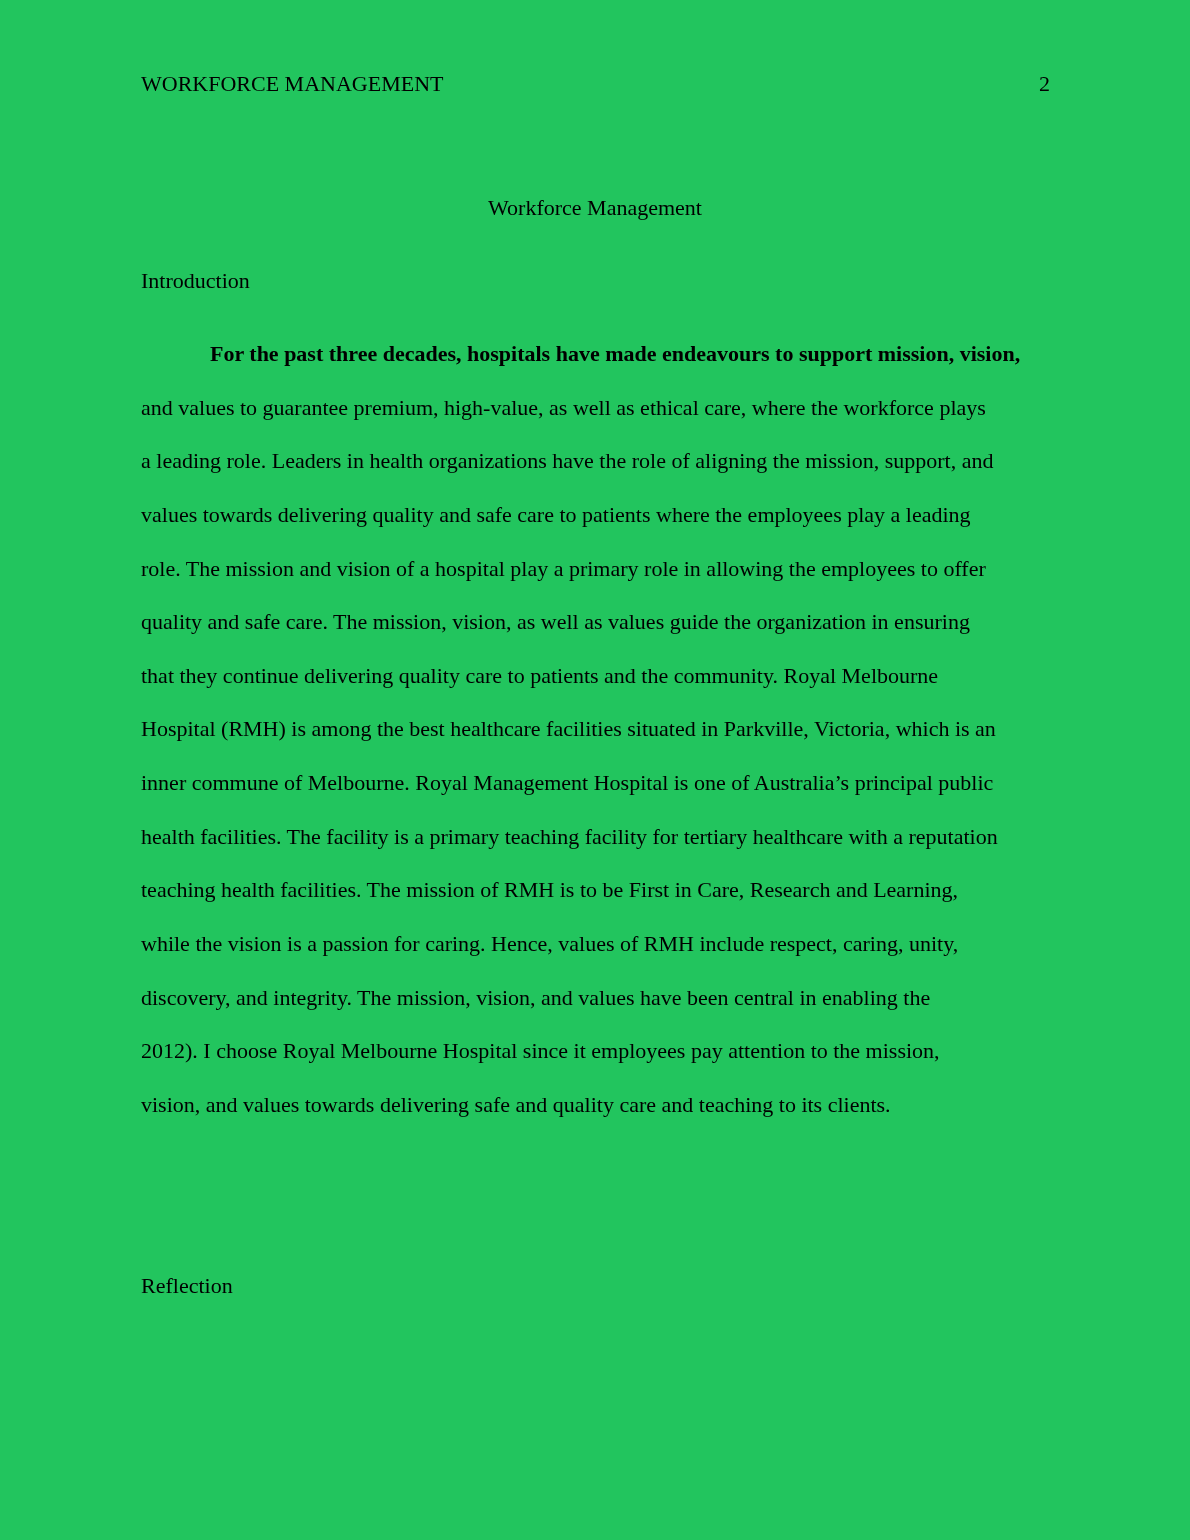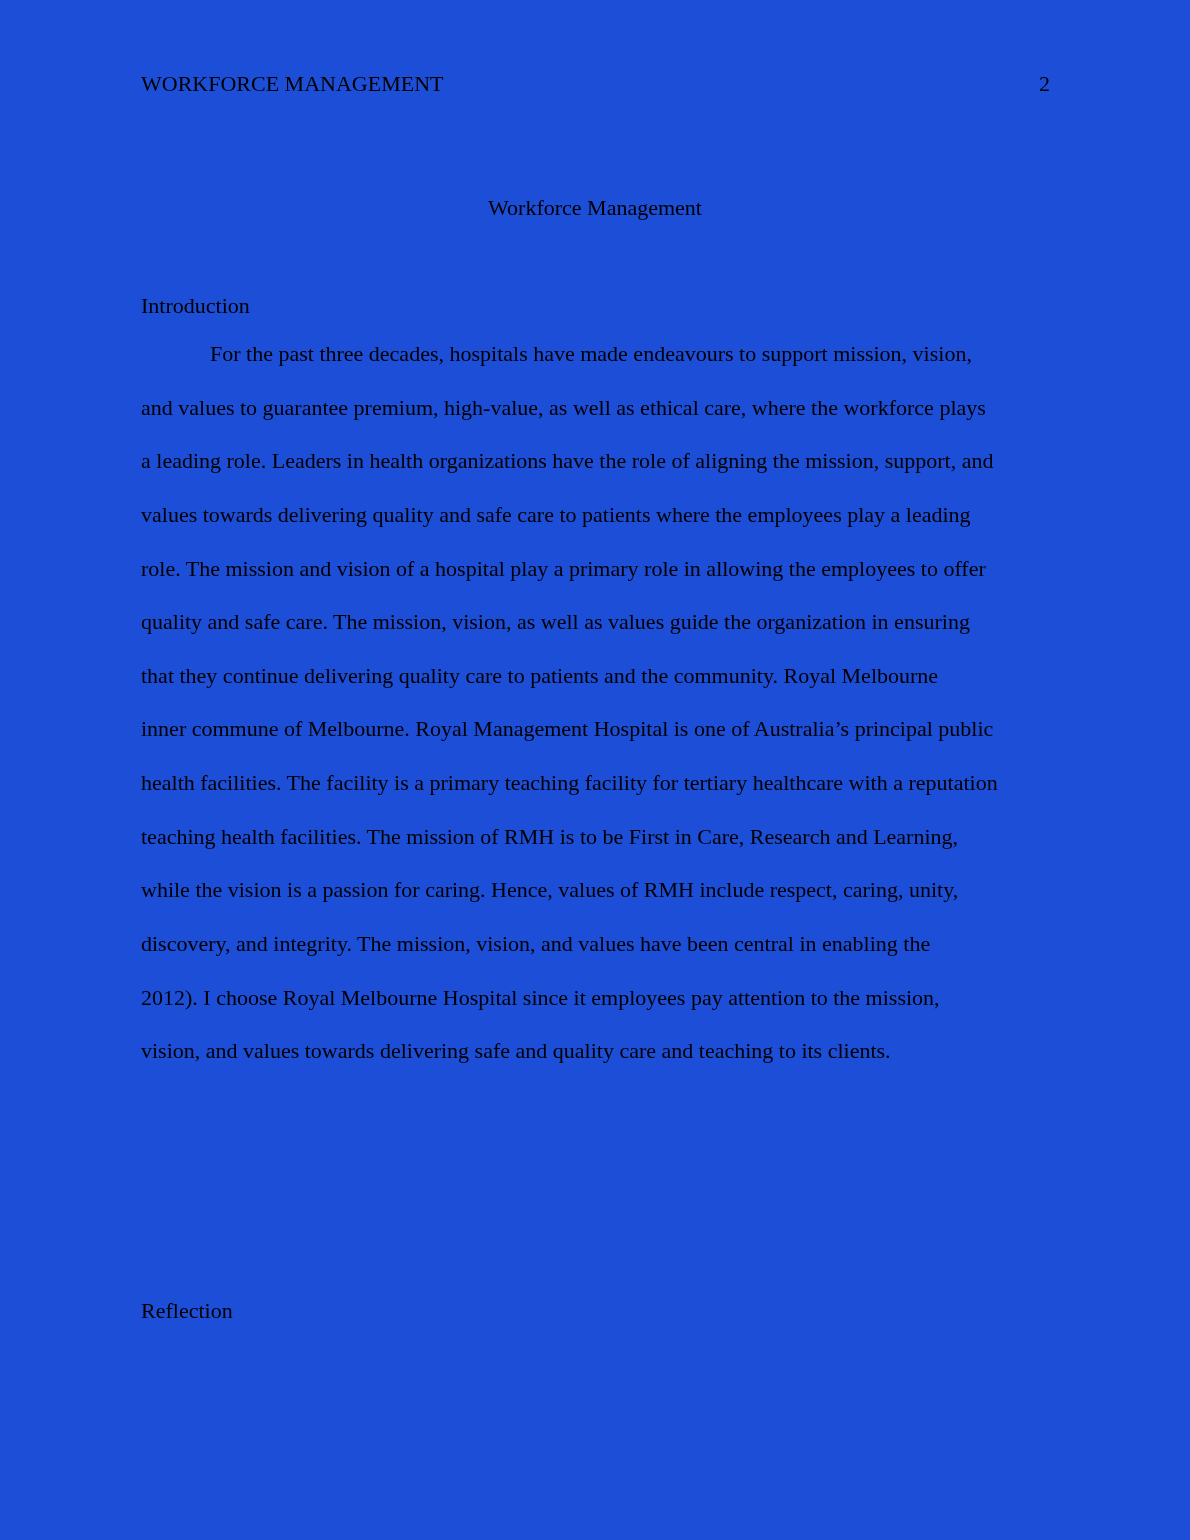--- a/index.html
+++ b/index.html
@@ -15,21 +15,21 @@
       font-family: "Liberation Serif", serif;
       color: #000000;
       font-size: 22px;
     }
     .page {
       position: absolute;
       left: 0;
       top: 0;
       width: 1190px;
       height: 1540px;
-      background: #1d4ed8;
+      background: #22c55e;
     }
     .running-head {
       position: absolute;
       left: 141px;
       top: 70px;
       font-size: 22px;
       line-height: 28px;
       letter-spacing: 0px;
       white-space: nowrap;
     }
@@ -48,39 +48,39 @@
       text-align: center;
       font-size: 22px;
       line-height: 28px;
     }
     .heading {
       position: absolute;
       left: 141px;
       font-size: 22px;
       line-height: 28px;
       white-space: nowrap;
-      margin-top: 25px;
     }
     .heading.intro { top: 267px; }
     .heading.reflection { top: 1272px; }
     .body-text {
       position: absolute;
       left: 141px;
       top: 340px;
       width: 910px;
     }
     .line {
       display: block;
       height: 53.65px;
       line-height: 28px;
       white-space: nowrap;
       font-size: 22px;
     }
     .line.indent {
       padding-left: 69px;
+      font-weight: bold;
     }
   </style>
 </head>
 <body>
 
 <div class="page">
 
   <div class="running-head">WORKFORCE MANAGEMENT</div>
   <div class="page-number">2</div>
 
@@ -89,20 +89,21 @@
   <div class="heading intro">Introduction</div>
 
   <div class="body-text">
     <span class="line indent">For the past three decades, hospitals have made endeavours to support mission, vision,</span>
     <span class="line">and values to guarantee premium, high-value, as well as ethical care, where the workforce plays</span>
     <span class="line">a leading role. Leaders in health organizations have the role of aligning the mission, support, and</span>
     <span class="line">values towards delivering quality and safe care to patients where the employees play a leading</span>
     <span class="line">role. The mission and vision of a hospital play a primary role in allowing the employees to offer</span>
     <span class="line">quality and safe care. The mission, vision, as well as values guide the organization in ensuring</span>
     <span class="line">that they continue delivering quality care to patients and the community. Royal Melbourne</span>
+    <span class="line">Hospital (RMH) is among the best healthcare facilities situated in Parkville, Victoria, which is an</span>
     <span class="line">inner commune of Melbourne. Royal Management Hospital is one of Australia’s principal public</span>
     <span class="line">health facilities. The facility is a primary teaching facility for tertiary healthcare with a reputation</span>
     <span class="line">teaching health facilities. The mission of RMH is to be First in Care, Research and Learning,</span>
     <span class="line">while the vision is a passion for caring. Hence, values of RMH include respect, caring, unity,</span>
     <span class="line">discovery, and integrity. The mission, vision, and values have been central in enabling the</span>
     <span class="line">2012). I choose Royal Melbourne Hospital since it employees pay attention to the mission,</span>
     <span class="line">vision, and values towards delivering safe and quality care and teaching to its clients.</span>
   </div>
 
   <div class="heading reflection">Reflection</div>

